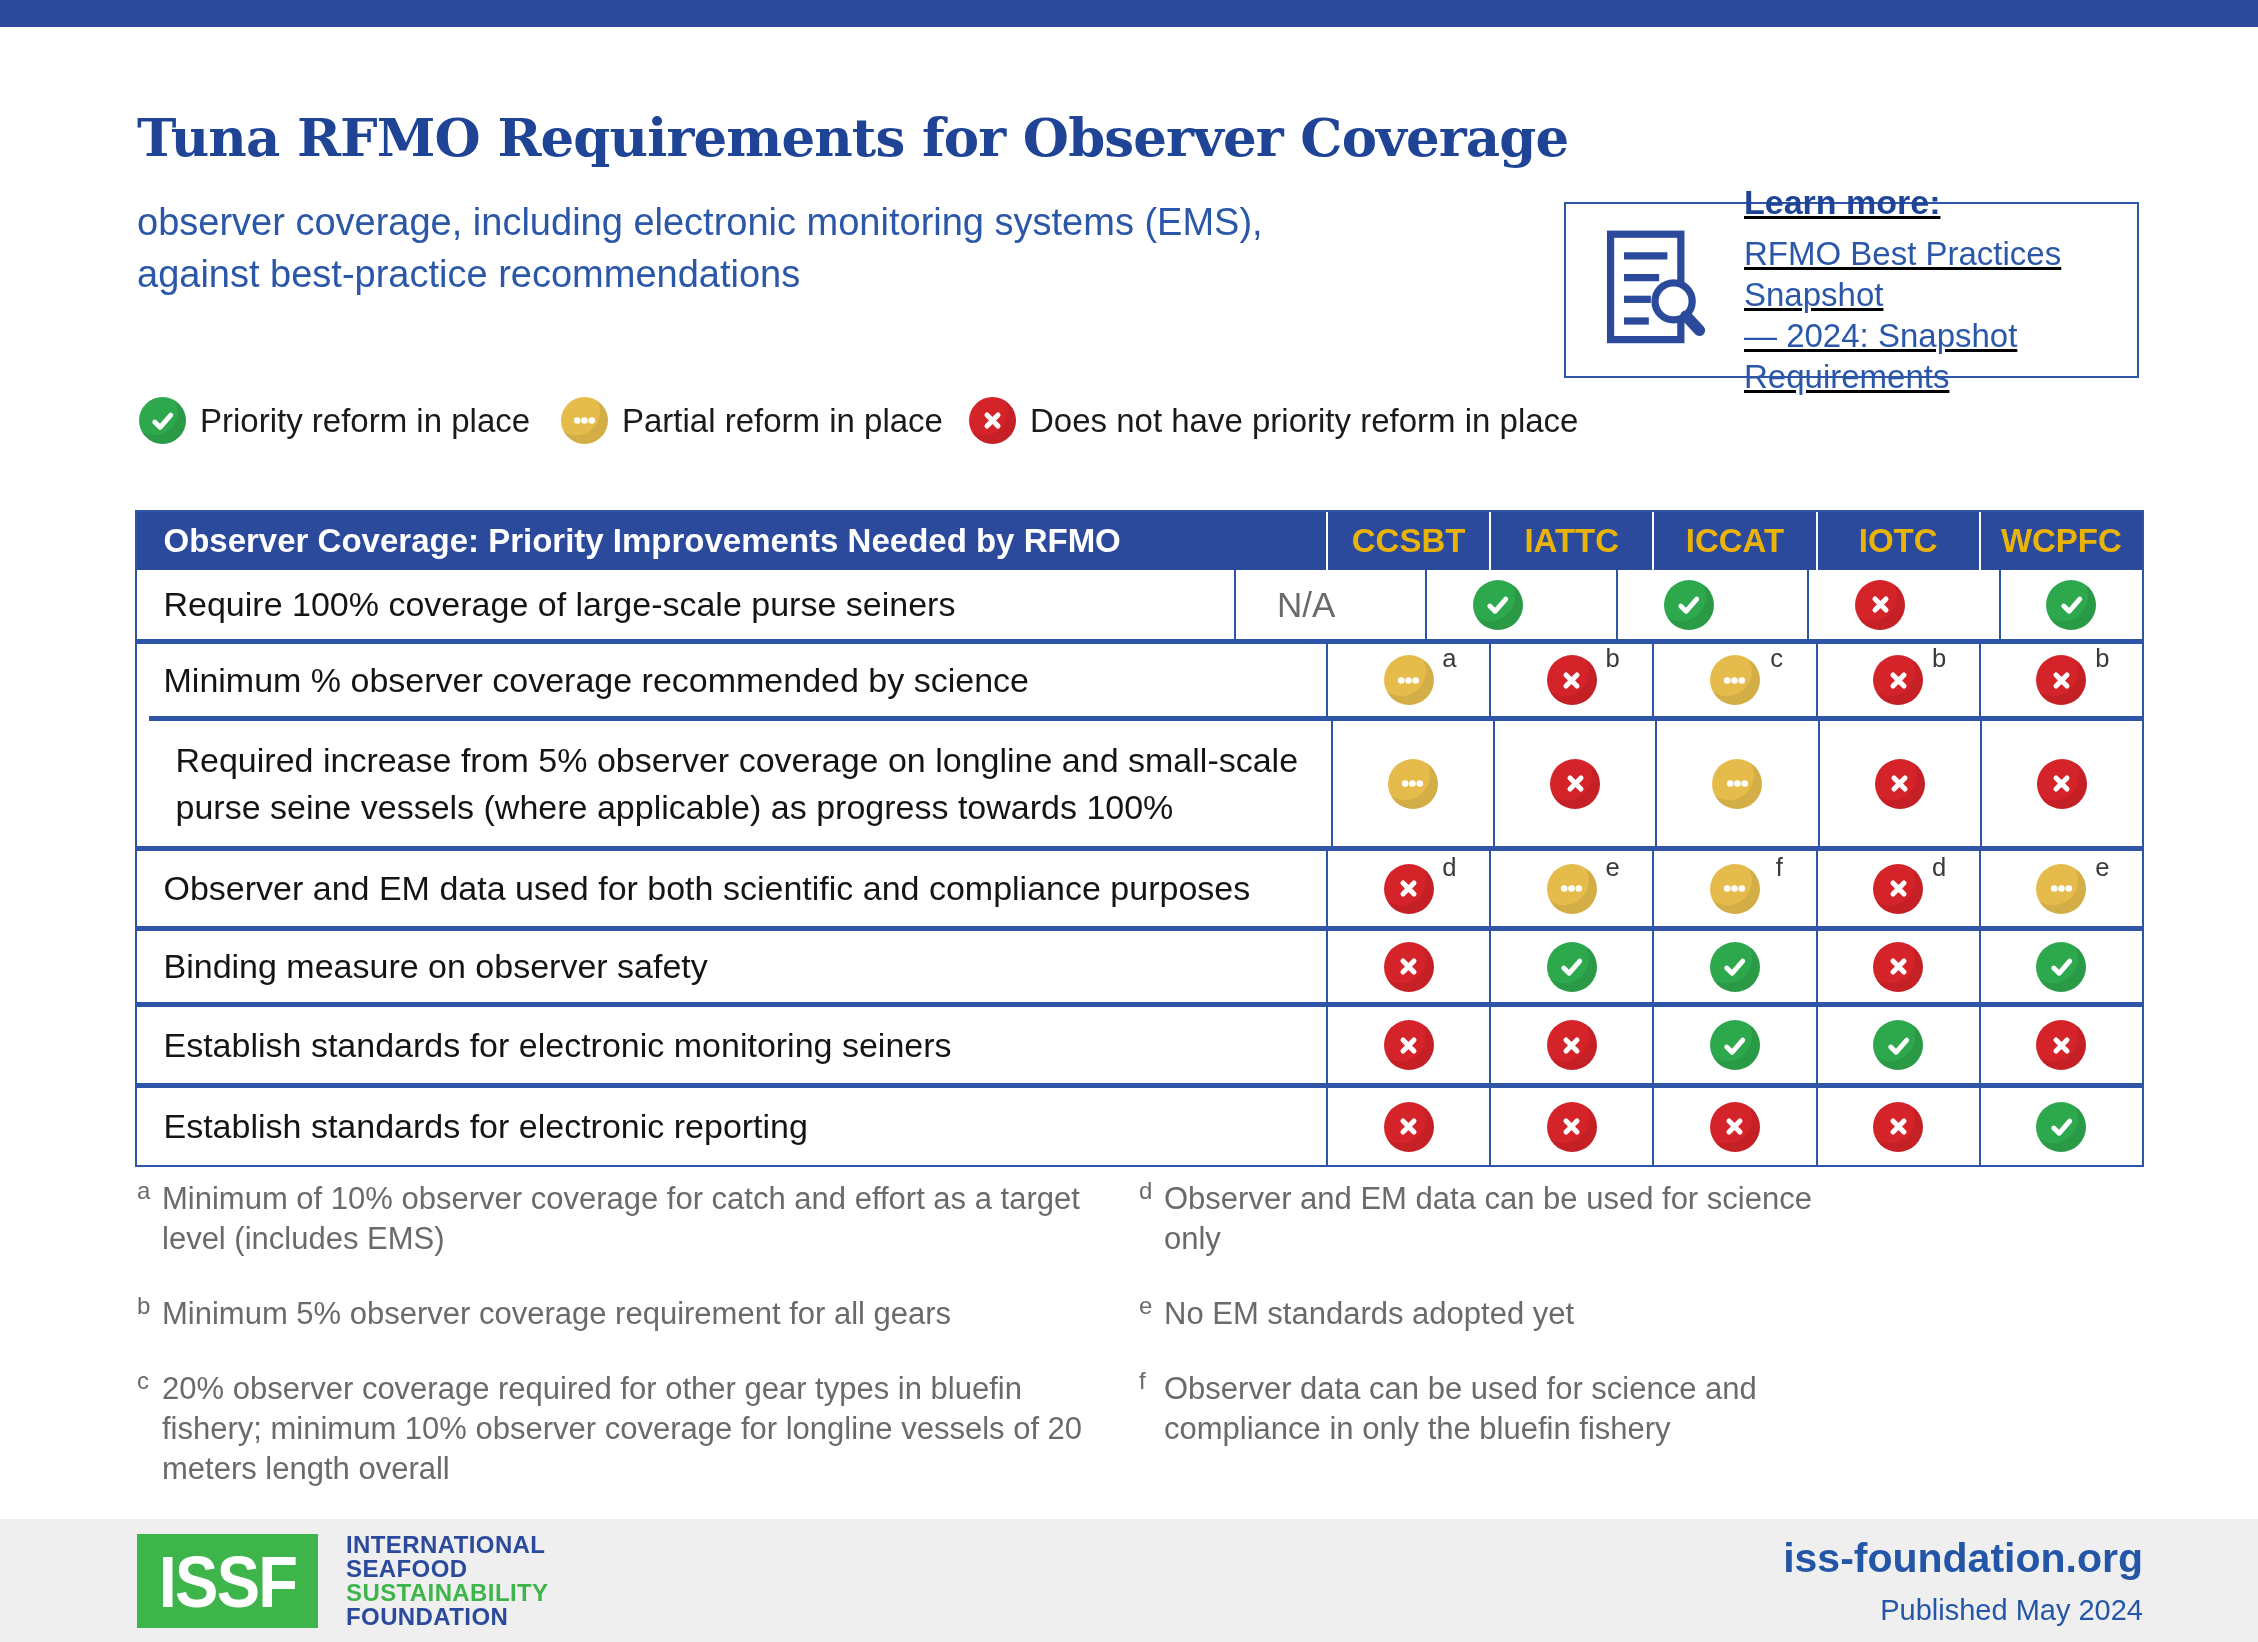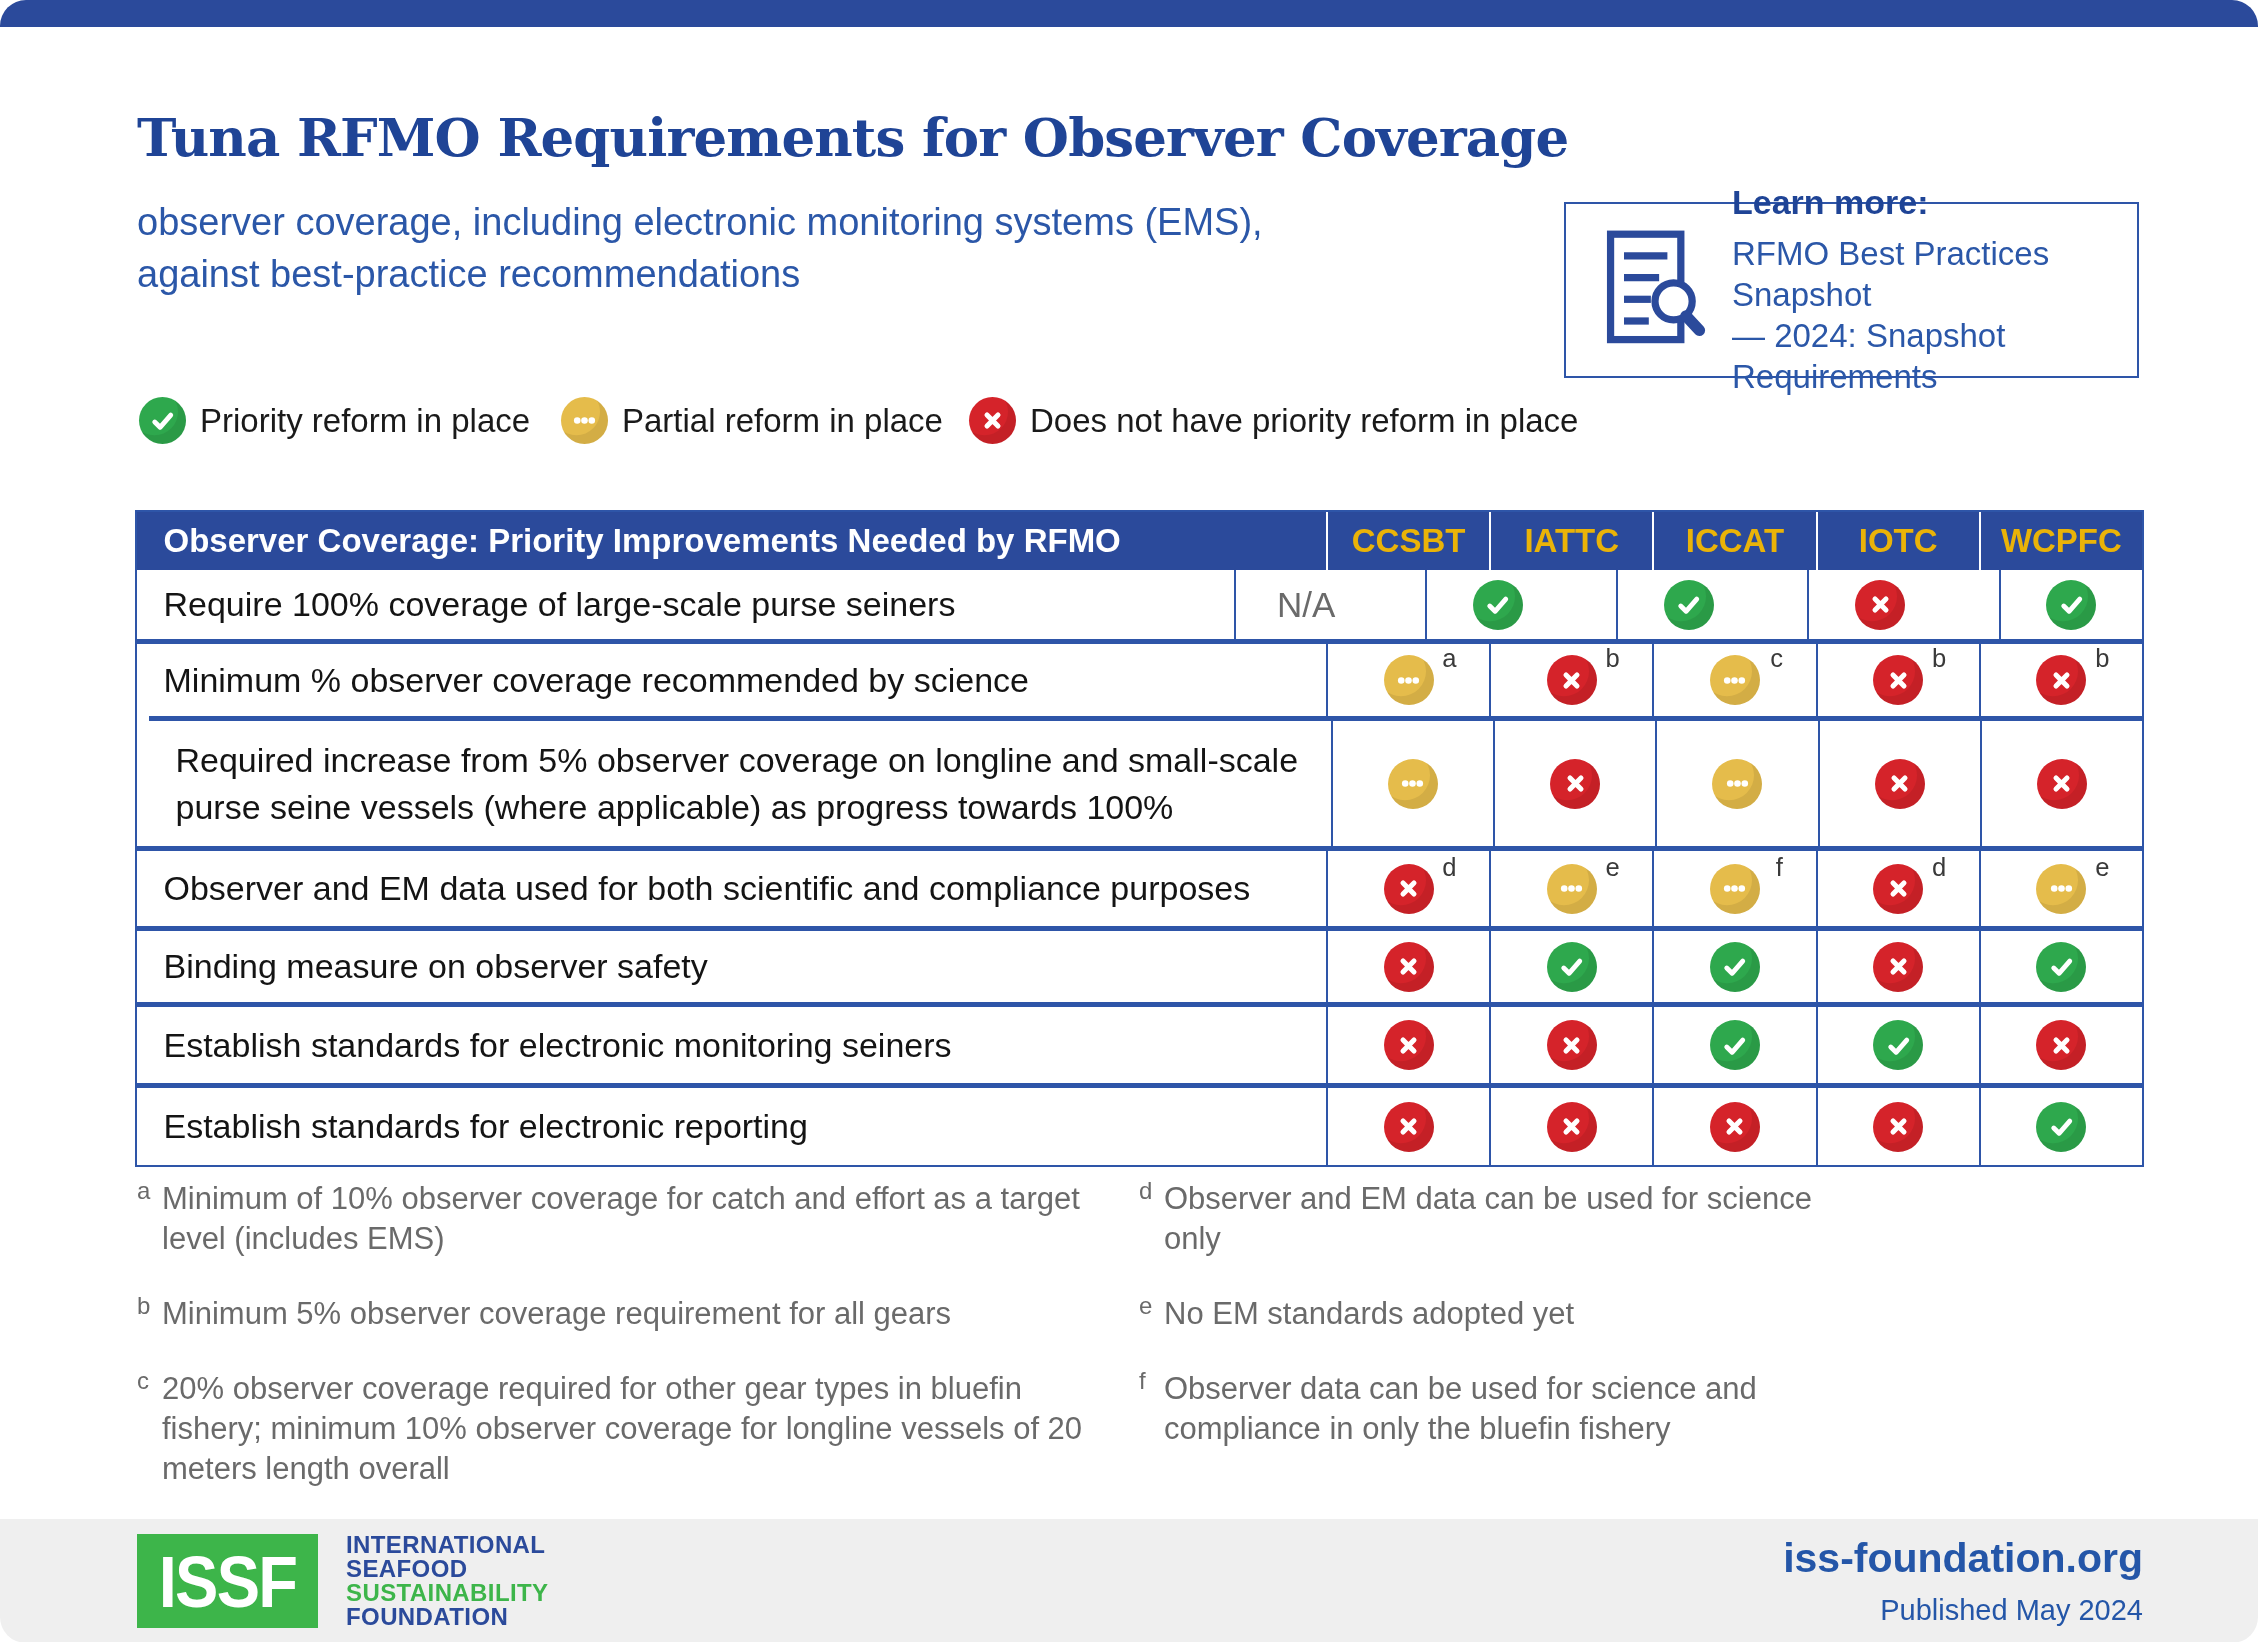--- a/index.html
+++ b/index.html
@@ -1,32 +1,32 @@
 <!DOCTYPE html>
 <html style="font-size:14px"><head>
 <meta charset="utf-8">
 <style>
   html,body{margin:0;padding:0;background:#fff;}
   #page{position:relative;width:2258px;height:1643px;background:#ffffff;
-        font-family:"Liberation Sans",sans-serif;overflow:hidden;border-radius:26px;}
+        font-family:"Liberation Sans",sans-serif;overflow:hidden;}
   #topbar{position:absolute;top:0;left:0;width:100%;height:26.5px;background:#2B4A9B;}
 
   
   #title{position:absolute;left:137px;top:106px;margin:0;
          font-family:"DejaVu Serif",serif;font-weight:bold;font-size:53px;
          letter-spacing:-0.9px;color:#1F4496;}
   #subtitle{position:absolute;left:137px;top:196px;font-size:38px;line-height:52px;
             color:#2B57A8;}
   
   .legend-item{position:absolute;top:397px;display:flex;align-items:center;gap:14px;}
   .legend-item .label{font-size:33px;color:#1a1a1a;}
   
   #learnmore{position:absolute;left:1564px;top:202px;width:575px;height:176px;
              border:2.6px solid #2E55A8;box-sizing:border-box;display:flex;
-             align-items:center;padding:0 26.5px 0 37px;gap:25px;}
+             align-items:center;padding:0 26.5px 0 37px;gap:37px;text-decoration:underline;}
   #learnmore .lm-label{font-size:34px;font-weight:bold;color:#1F4496;margin-bottom:10.6px;}
   #learnmore .lm-line{font-size:33px;line-height:41px;color:#2B57A8;}
 
   
   .status-wrap{position:relative;display:inline-block;line-height:0;}
   .status-icon{width:50px;height:50px;border-radius:50%;display:flex;align-items:center;
                justify-content:center;box-shadow:inset -8px -8.8px 0 rgba(0,0,0,0.08);}
   .s-yes{background:#2EA84D;} .s-partial{background:#E5BC4B;} .s-no{background:#D5232A;}
   .legend-item .status-icon{width:47px;height:47px;}
   .cell-note{position:absolute;top:-8.8px;right:-23px;font-size:25.6px;color:#3a3a3a;

